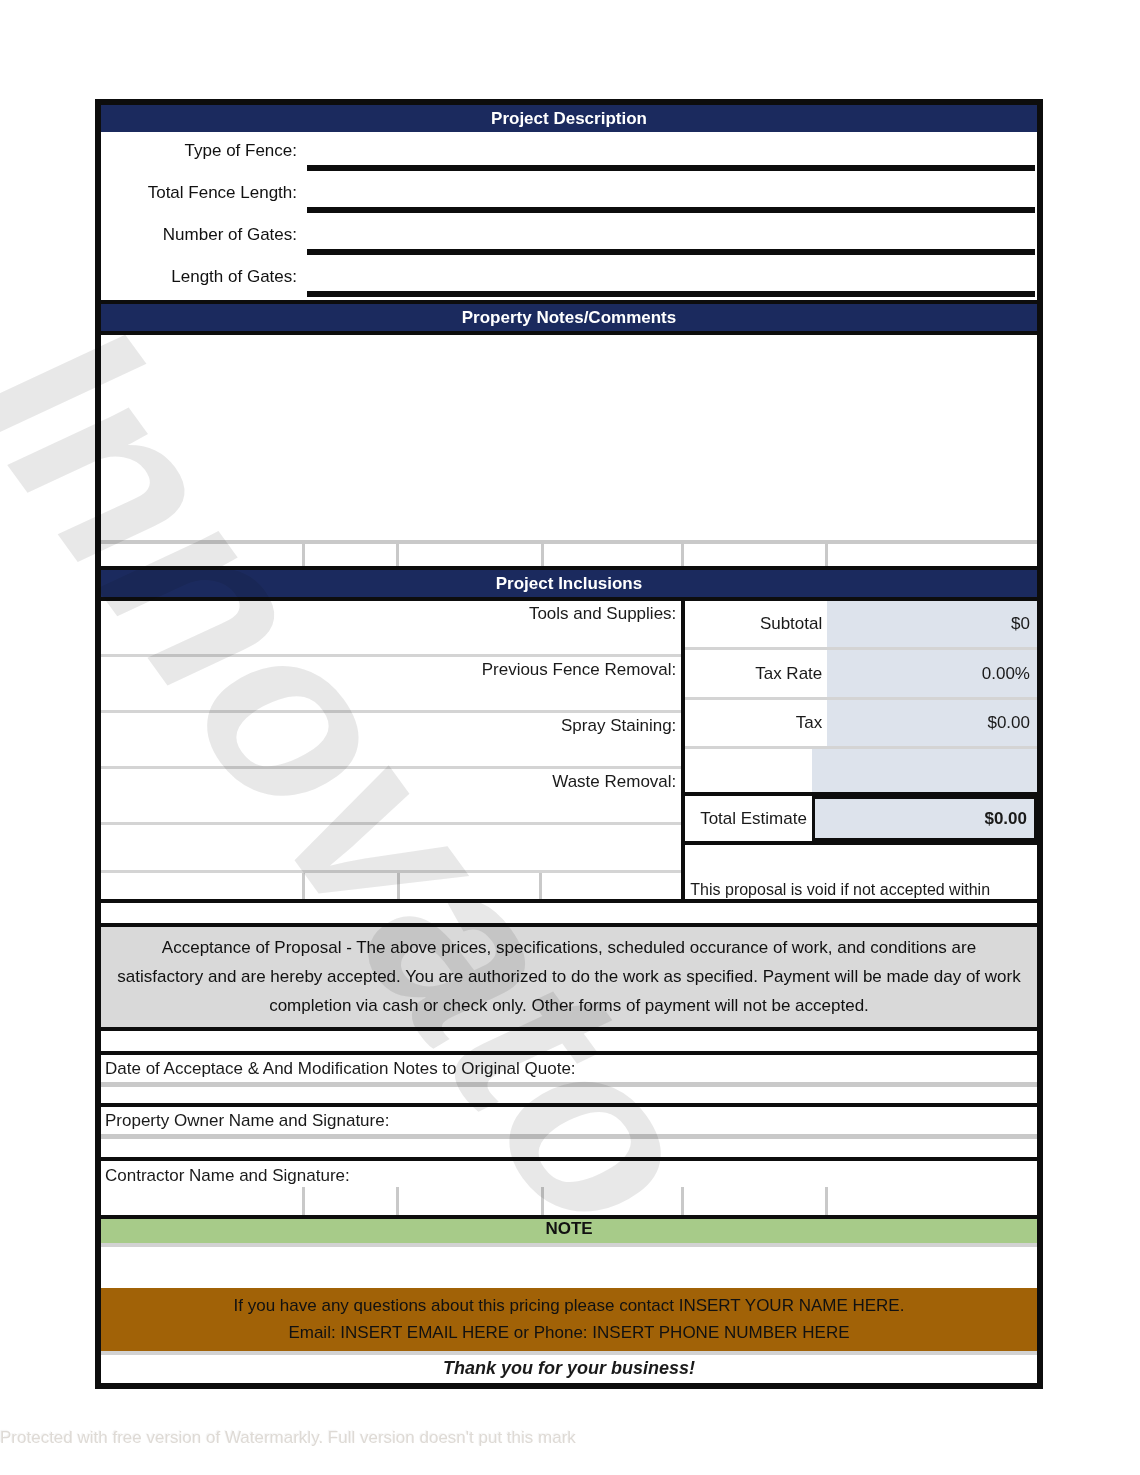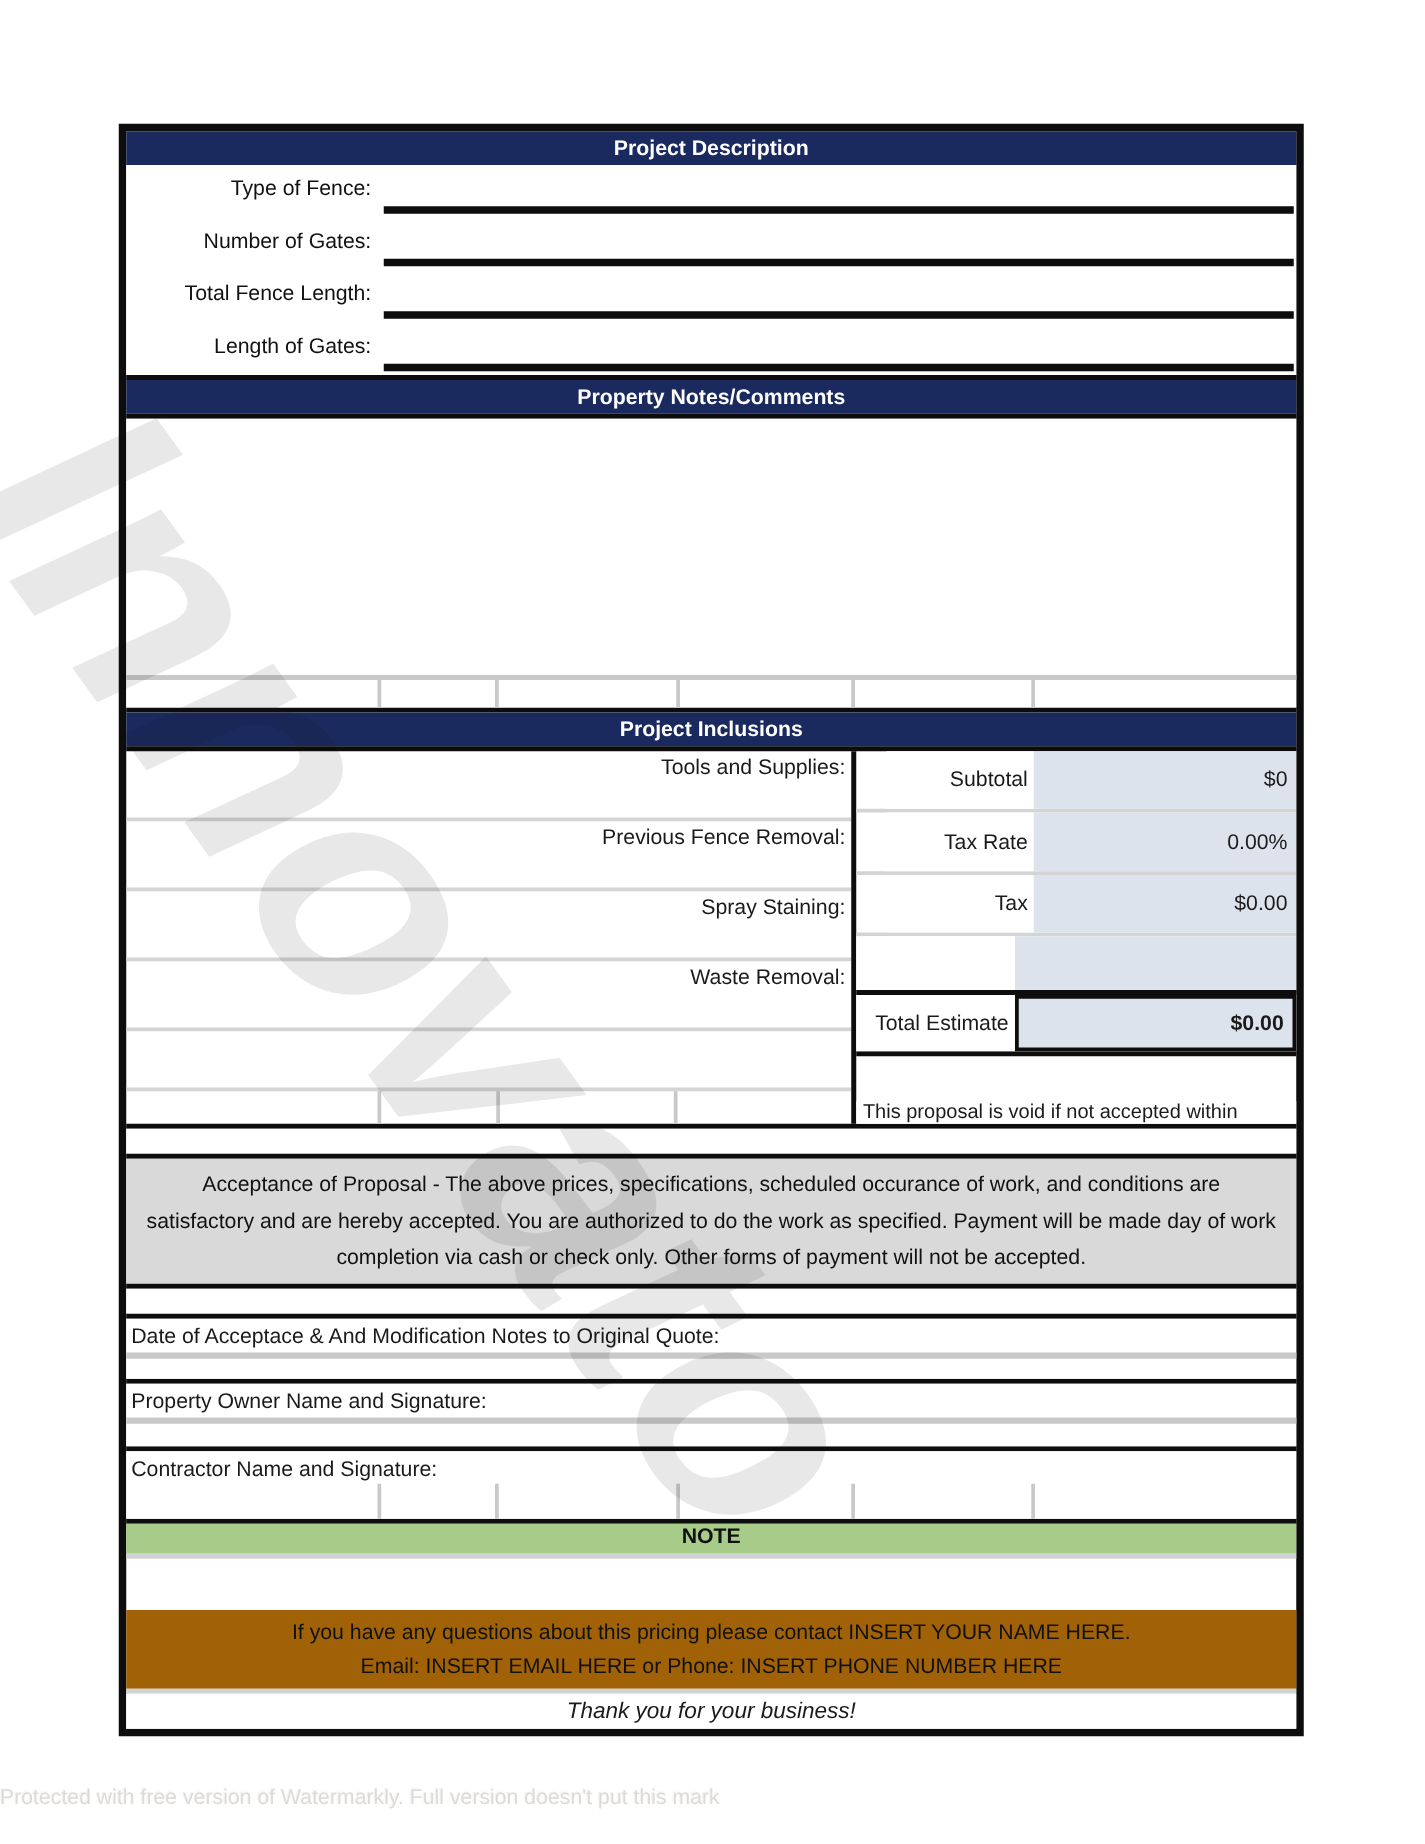--- a/index.html
+++ b/index.html
@@ -59,21 +59,21 @@
   .sig-row .slabel { position:absolute; left:4px; top:4px; font-size:17px; }
   .sig-row .sline { position:absolute; left:0; right:0; top:27px; height:5px; background:#c9c9c9; }
   .sig-row.tall { height:50px; }
   .contractor-row { position:relative; height:54px; background:#fff; }
   .contractor-row .slabel { position:absolute; left:4px; top:5px; font-size:17px; }
   .contractor-row .vdiv { top:26px; }
 
   
   .note-bar { height:24px; background:#a7cb89; display:flex; align-items:flex-start; justify-content:center; font-weight:bold; font-size:17px; color:#111; }
   .note-body { background:#a16207; text-align:center; font-size:17px; line-height:1.62; padding:4px 16px; color:#111;margin-top:41px; }
-  .thanks { height:28px; display:flex; align-items:center; justify-content:center; font-weight:normal; font-style:italic; font-size:18px; background:#fff; }
+  .thanks { height:28px; display:flex; align-items:center; justify-content:center; font-weight:bold; font-style:italic; font-size:18px; background:#fff; }
 
   
   .wm-diagonal {
     position:absolute; left:150px; top:270px; z-index:40; pointer-events:none;
     font-size:250px; font-weight:bold; font-style:italic; white-space:nowrap;
     color:rgba(150,150,150,0.22);
     transform:rotate(54deg); transform-origin:left top;
     mix-blend-mode:multiply;
   }
   .wm-bottom {
@@ -89,25 +89,25 @@
 
   <div class="bar-navy">
     <span>Project Description</span>
   </div>
 
   <div class="field-row">
     <div class="flabel">Type of Fence:</div>
     <div class="fline"></div>
   </div>
   <div class="field-row">
+    <div class="flabel">Total Fence Length:</div>
+    <div class="fline"></div>
+  </div>
+  <div class="field-row">
     <div class="flabel">Number of Gates:</div>
-    <div class="fline"></div>
-  </div>
-  <div class="field-row">
-    <div class="flabel">Total Fence Length:</div>
     <div class="fline"></div>
   </div>
   <div class="field-row">
     <div class="flabel">Length of Gates:</div>
     <div class="fline"></div>
   </div>
 
   <div class="hdiv"></div>
 
   <div class="bar-navy">

